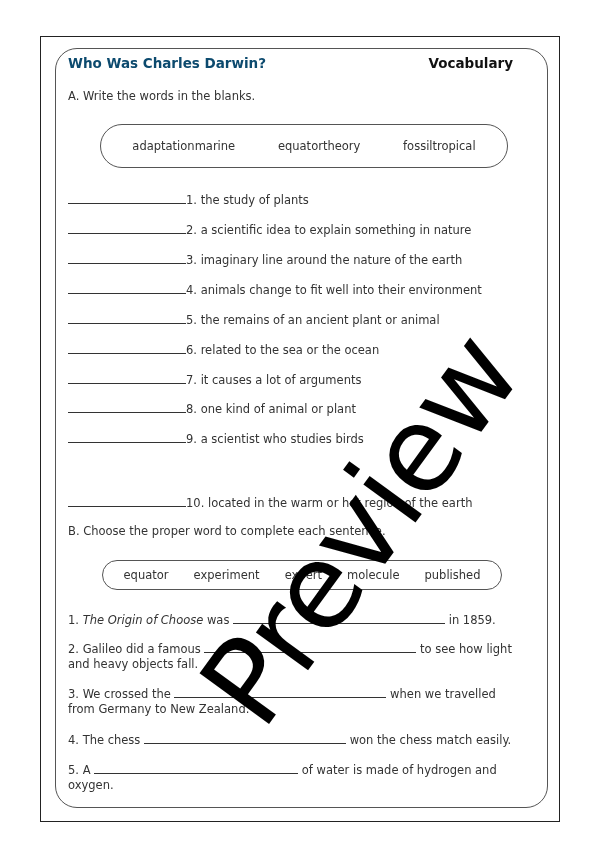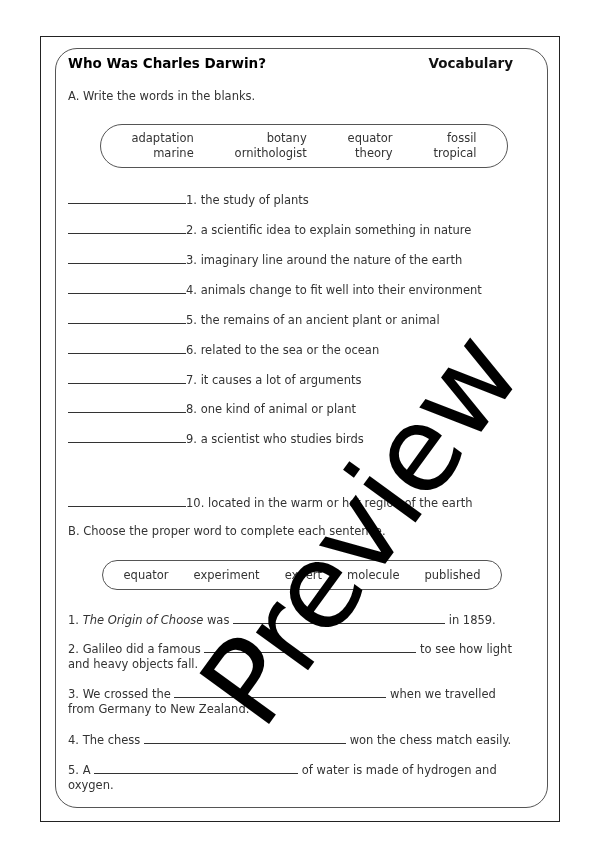--- a/index.html
+++ b/index.html
@@ -2,27 +2,27 @@
 <html><head>
 <meta charset="utf-8">
 <style>
   html, body { margin:0; padding:0; background:#ffffff; }
   body { width:600px; height:858px; position:relative; overflow:hidden;
          font-family:"DejaVu Sans", sans-serif; color:#222; }
   .frame { position:absolute; left:40px; top:36px; width:520px; height:786px;
            border:1.5px solid #222; box-sizing:border-box; }
   .sheet { position:absolute; left:55px; top:48px; width:493px; height:760px;
            border:1.5px solid #555; border-radius:22px; box-sizing:border-box; }
-  .title { position:absolute; left:68px; top:55px; font-weight:bold; font-size:13.5px; color:#000000; }
+  .title { position:absolute; left:68px; top:55px; font-weight:bold; font-size:13.5px; color:#0c4a6e; }
   .subject { position:absolute; right:87px; top:55px; font-weight:bold; font-size:13.5px; color:#111; }
   .instr { position:absolute; left:68px; font-size:11.5px; color:#333; }
   .wordbox { position:absolute; border:1.3px solid #555; border-radius:22px; box-sizing:border-box; }
   .wb1 { left:100px; top:124px; width:408px; height:44px; display:flex;
          justify-content:space-around; align-items:center; padding:0 10px; }
-  .wb1 .col { display:flex; flex-direction:column; align-items:flex-end; font-size:11.5px; line-height:15px; color:#333; }
+  .wb1 .col { display:flex; flex-direction:row; align-items:flex-start; font-size:11.5px; line-height:15px; color:#333; }
   .wb2 { left:102px; top:560px; width:400px; height:30px; display:flex;
          justify-content:space-around; align-items:center; padding:0 8px; font-size:11.5px; color:#333; }
   .def { position:absolute; left:68px; font-size:11.5px; color:#333; white-space:nowrap; }
   .def .blank { display:inline-block; width:118px; border-bottom:1px solid #333; height:10px; vertical-align:baseline; }
   .sent { position:absolute; left:68px; width:470px; font-size:11.5px; line-height:15px; color:#333; }
   .sent .blank { display:inline-block; border-bottom:1px solid #333; height:10px; }
   .sent i { font-style:italic; }
   .watermark { position:absolute; left:120px; top:470px; width:480px; text-align:center;
                font-family:"DejaVu Sans", sans-serif; font-size:118px; font-weight:normal;
                color:#000; transform:rotate(-54deg); transform-origin:center center; line-height:1; letter-spacing:-2px; }
@@ -35,24 +35,20 @@
 
 <div class="title">Who Was Charles Darwin?</div>
 <div class="subject">Vocabulary</div>
 
 <div class="instr" style="top:89px;">A. Write the words in the blanks.</div>
 
 <div class="wordbox wb1">
   <div class="col">
       <span>adaptation</span>
       <span>marine</span>
-    </div>
-  <div class="col">
-      <span>botany</span>
-      <span>ornithologist</span>
     </div>
   <div class="col">
       <span>equator</span>
       <span>theory</span>
     </div>
   <div class="col">
       <span>fossil</span>
       <span>tropical</span>
     </div>
 </div>

